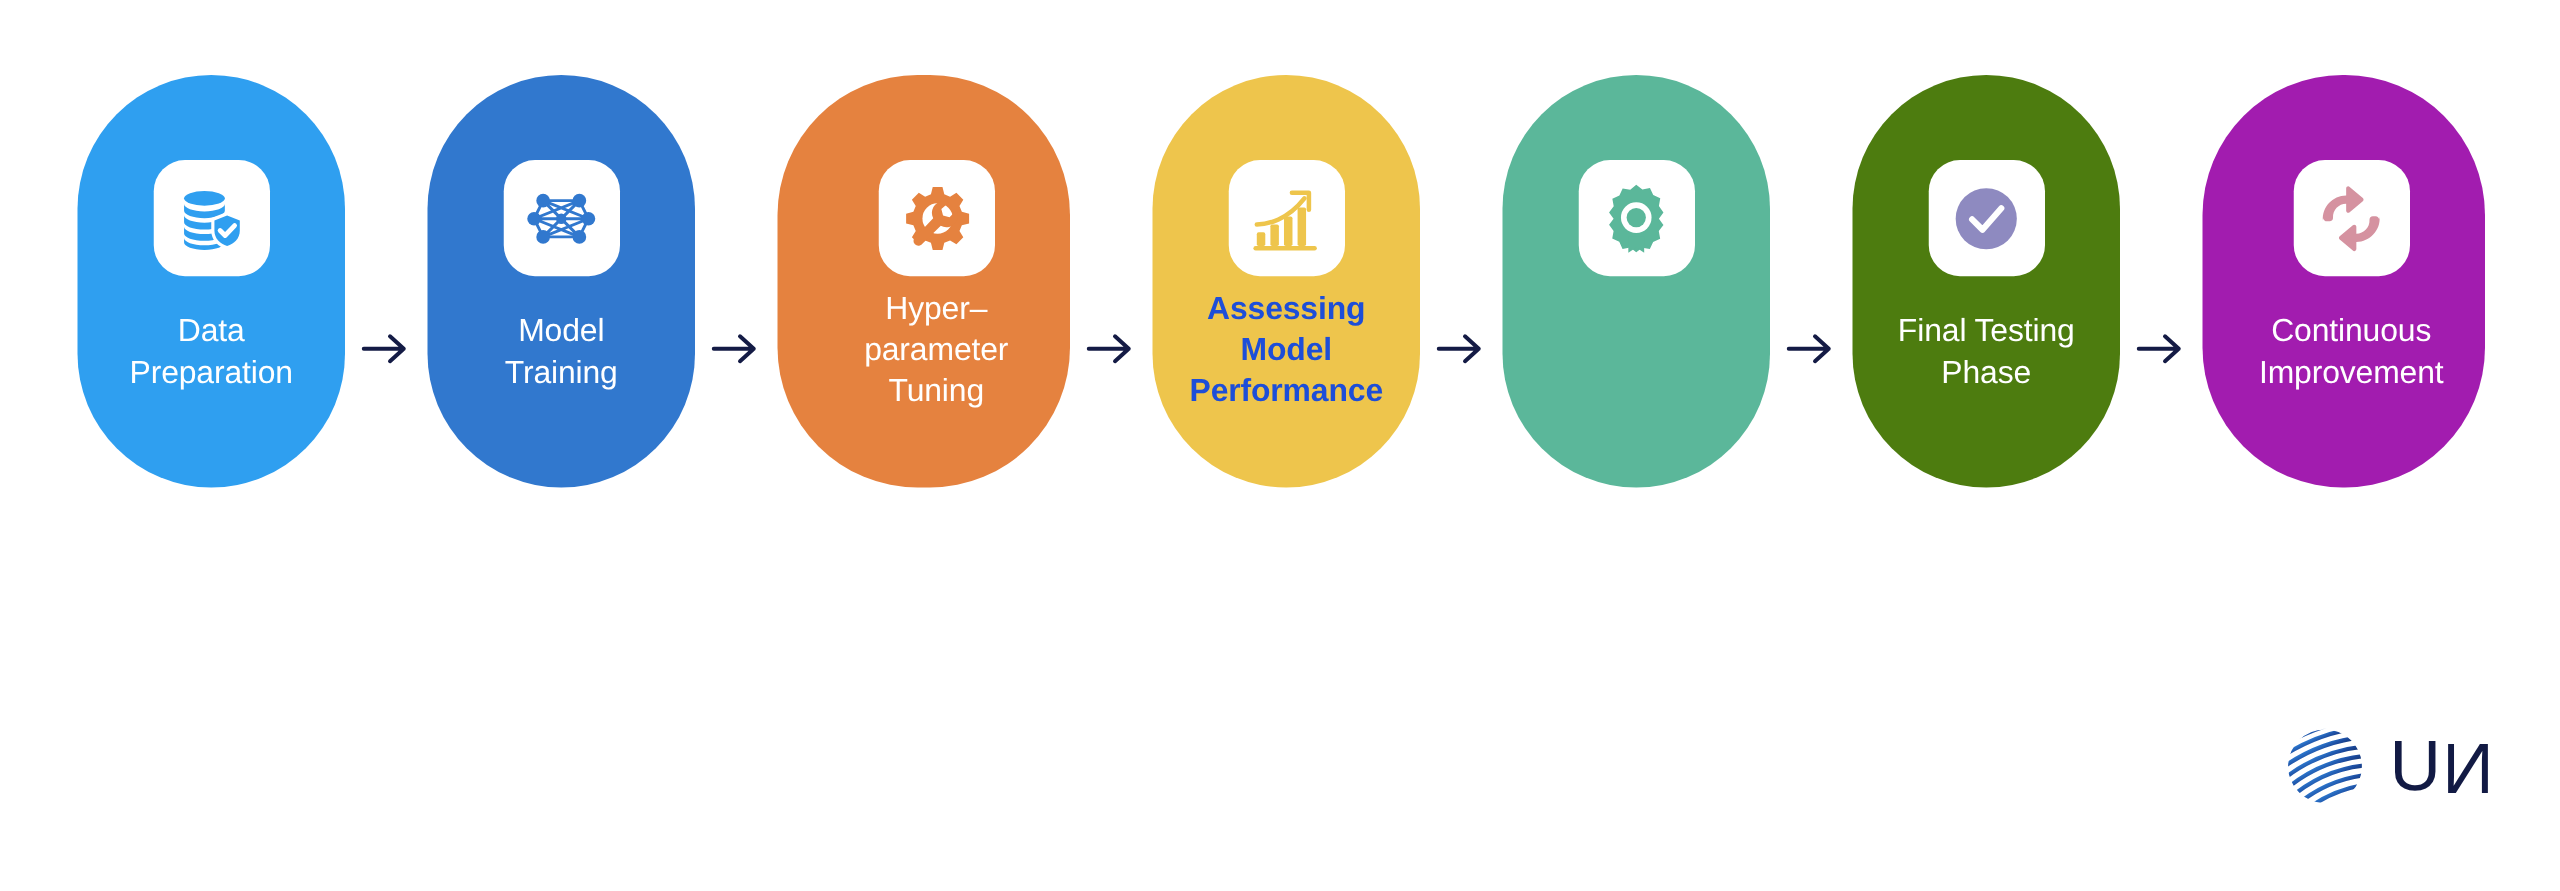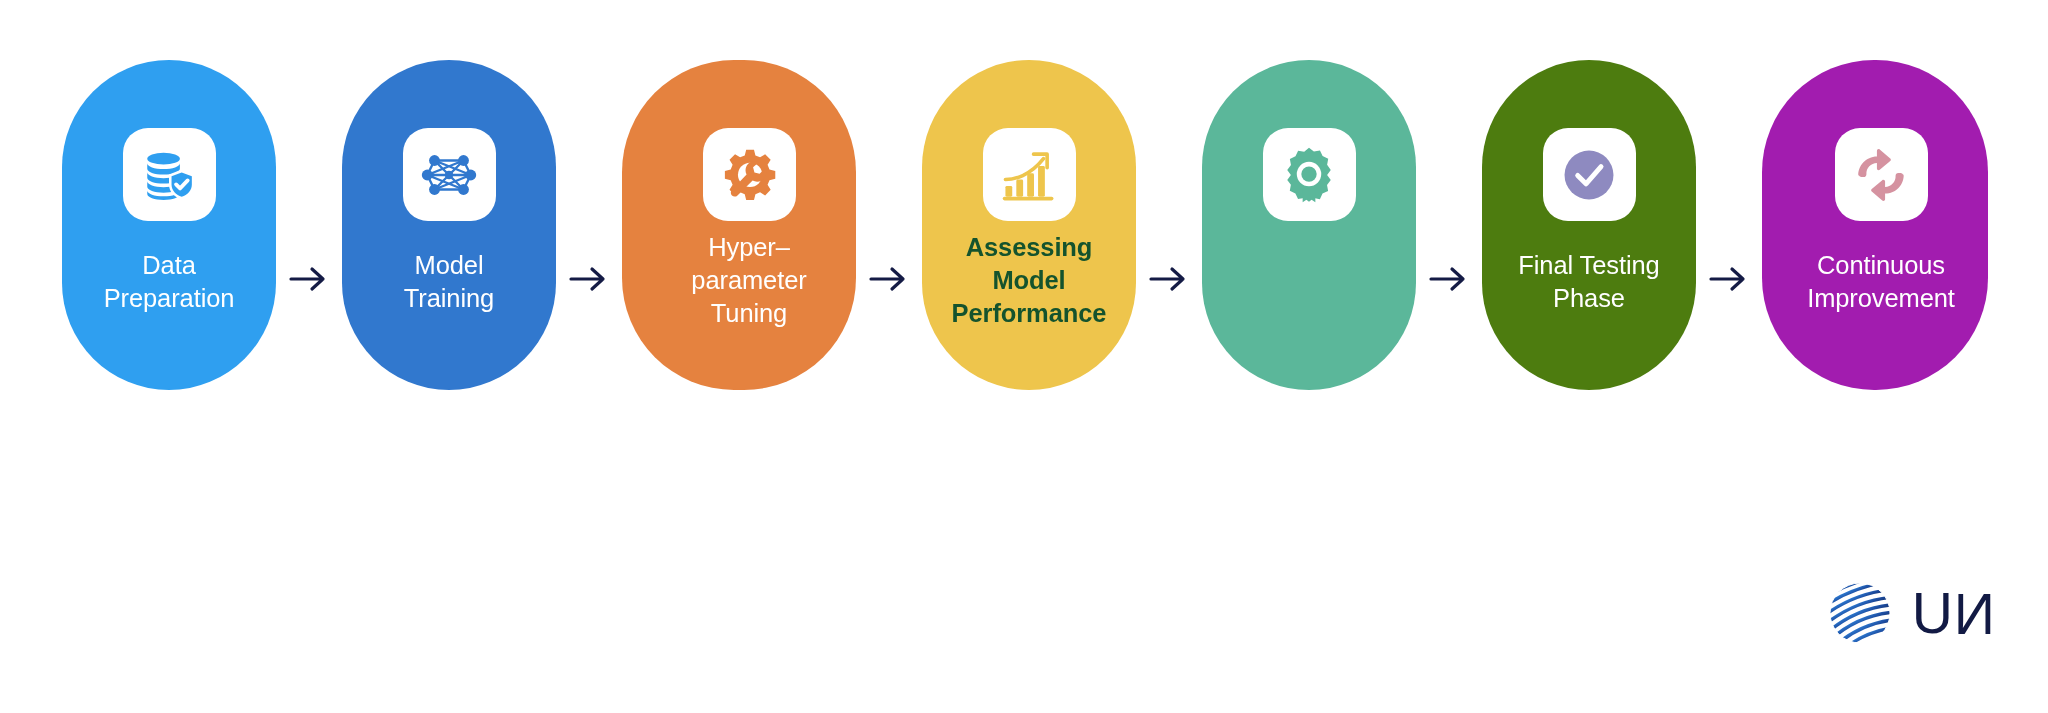--- a/index.html
+++ b/index.html
@@ -44,21 +44,21 @@
     margin-top:28px;
     width:198px;
     text-align:center;
     font-size:25.5px;
     line-height:1.29;
     letter-spacing:-0.1px;
     color:#ffffff;
     font-weight:500;
     white-space:pre-line;
   }
-  .step.dark-text .step-label{color:#14532d;font-weight:700;}
+  .step.dark-text .step-label{color:#1d4ed8;font-weight:700;}
   .step.label-high .step-label{margin-top:10px;}
 
   .arrow{
     flex:0 0 auto;
     width:66px;
     display:flex;
     align-items:center;
     justify-content:center;
     align-self:flex-start;
     margin-top:205px;

